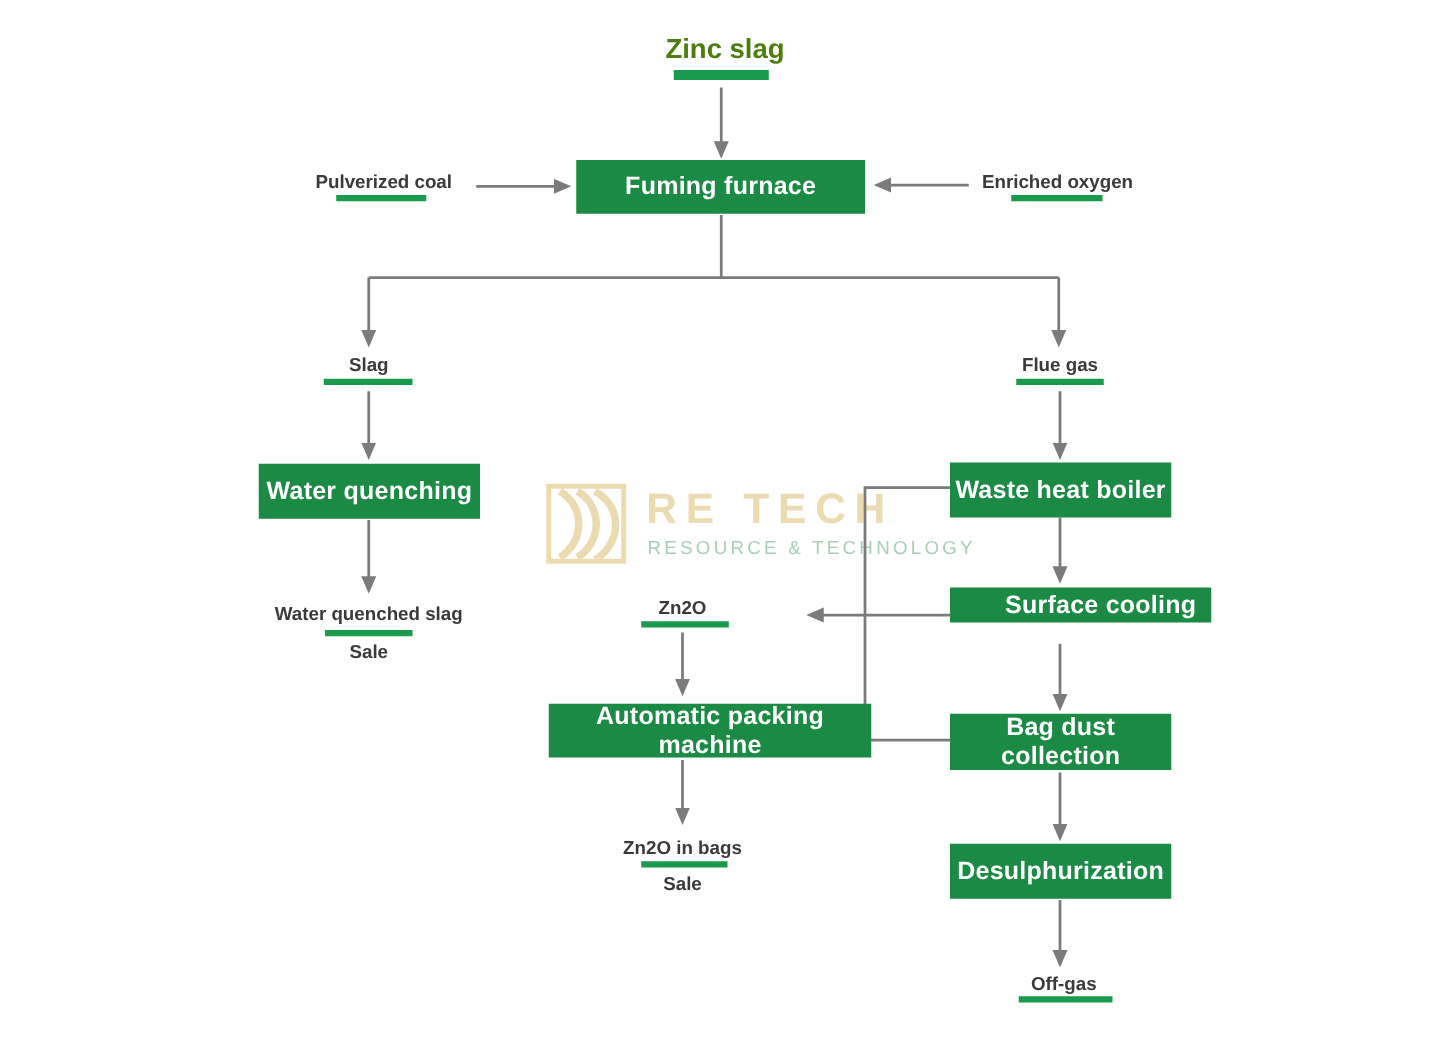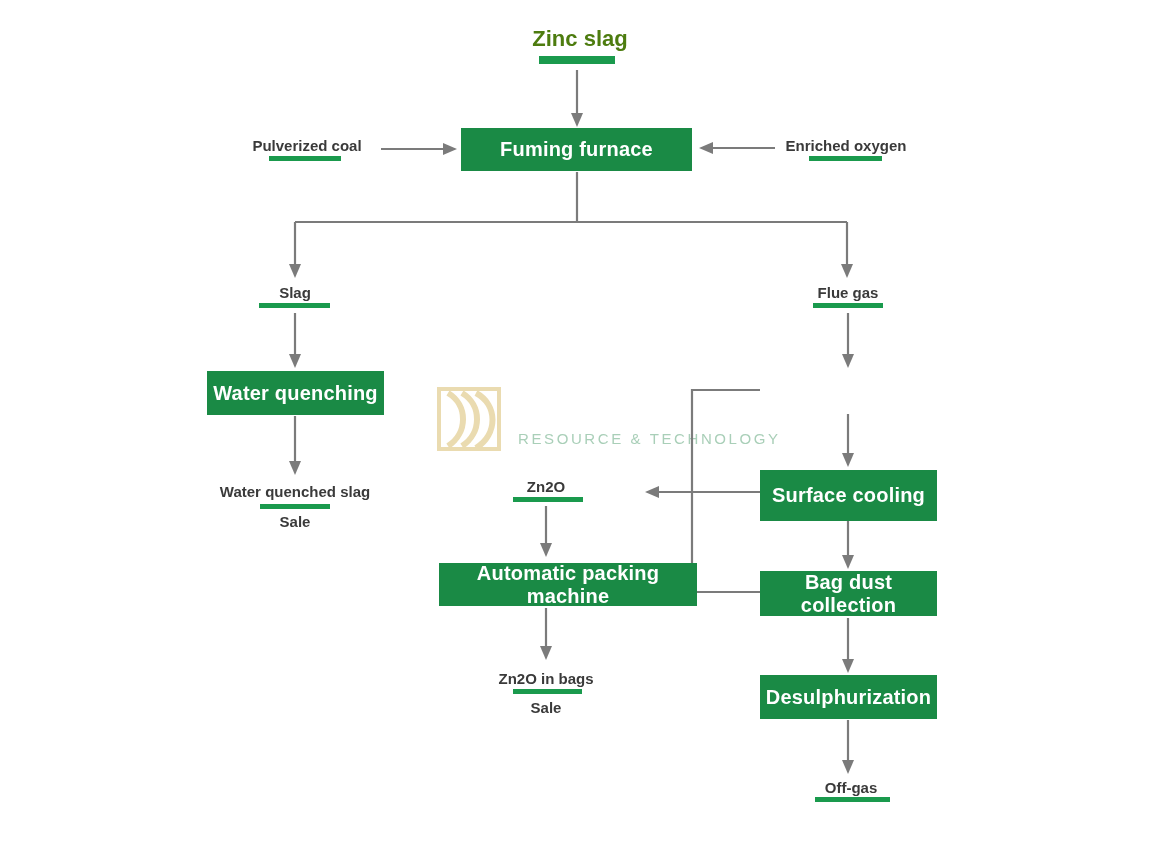--- a/index.html
+++ b/index.html
@@ -62,20 +62,21 @@
 <div id="canvas">
 
   <div class="wm" style="left:436px;top:386px;width:72px;height:68px;">
     <svg width="72" height="68" viewBox="0 0 72 68" fill="none">
       <rect x="3" y="3" width="60" height="60" stroke="#eadbb0" stroke-width="4"></rect>
       <path d="M 12,7 C 32,19 32,47 12,60" stroke="#eadbb0" stroke-width="6"></path>
       <path d="M 26,7 C 46,19 46,47 26,60" stroke="#eadbb0" stroke-width="6"></path>
       <path d="M 40,7 C 62,19 62,48 40,62" stroke="#eadbb0" stroke-width="6"></path>
     </svg>
   </div>
+  <div class="wm wm-name" style="left:517px;top:388px;">RE TECH</div>
   <div class="wm wm-tagline" style="left:518px;top:430px;">RESOURCE &amp; TECHNOLOGY</div>
 
   <svg class="connectors" width="1160" height="842">
     <defs>
       <marker id="ah" markerUnits="userSpaceOnUse" markerWidth="15" markerHeight="13" refX="1" refY="6" orient="auto">
         <path d="M0,0 L14,6 L0,12 z" fill="#7b7b7b"></path>
       </marker>
     </defs>
     <g stroke="#7b7b7b" stroke-width="2.2" fill="none">
       <path d="M577,70 V114" marker-end="url(#ah)"></path>
@@ -101,21 +102,22 @@
   <div class="lbl title-lbl" style="left:480px;top:26px;width:200px;">Zinc slag</div>
   <div class="bar title-bar" style="left:539px;top:56px;width:76px;"></div>
 
   <div class="lbl" style="left:227px;top:137px;width:160px;">Pulverized coal</div>
   <div class="bar" style="left:269px;top:156px;width:72px;"></div>
   <div class="lbl" style="left:766px;top:137px;width:160px;">Enriched oxygen</div>
   <div class="bar" style="left:809px;top:156px;width:73px;"></div>
 
   <div class="node" style="left:461px;top:128px;width:231px;height:43px;">Fuming furnace</div>
   <div class="node" style="left:207px;top:371px;width:177px;height:44px;">Water quenching</div>
-  <div class="node" style="left:760px;top:470px;width:177px;height:51px;">Surface cooling</div>
+  <div class="node" style="left:760px;top:370px;width:177px;height:44px;">Waste heat boiler</div>
+  <div class="node" style="left:760px;top:470px;width:177px;height:28px;padding-left:32px;">Surface cooling</div>
   <div class="node" style="left:760px;top:675px;width:177px;height:44px;">Desulphurization</div>
   <div class="node" style="left:760px;top:571px;width:177px;height:45px;">Bag dust collection</div>
   <div class="node" style="left:439px;top:563px;width:258px;height:43px;">Automatic packing machine</div>
 
   <div class="lbl" style="left:245px;top:284px;width:100px;">Slag</div>
   <div class="bar" style="left:259px;top:303px;width:71px;"></div>
 
   <div class="lbl" style="left:798px;top:284px;width:100px;">Flue gas</div>
   <div class="bar" style="left:813px;top:303px;width:70px;"></div>
 

